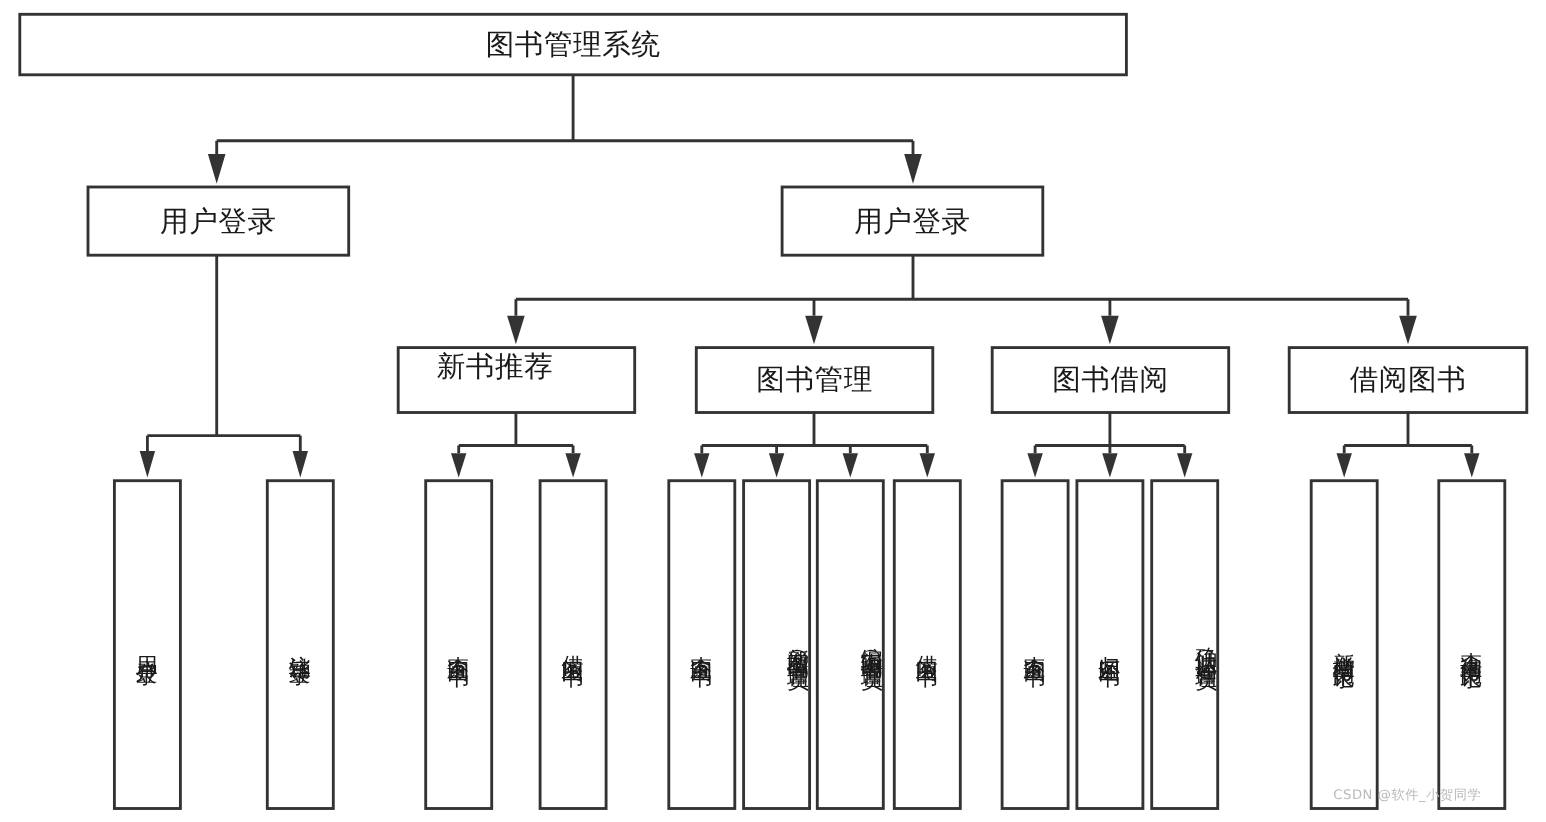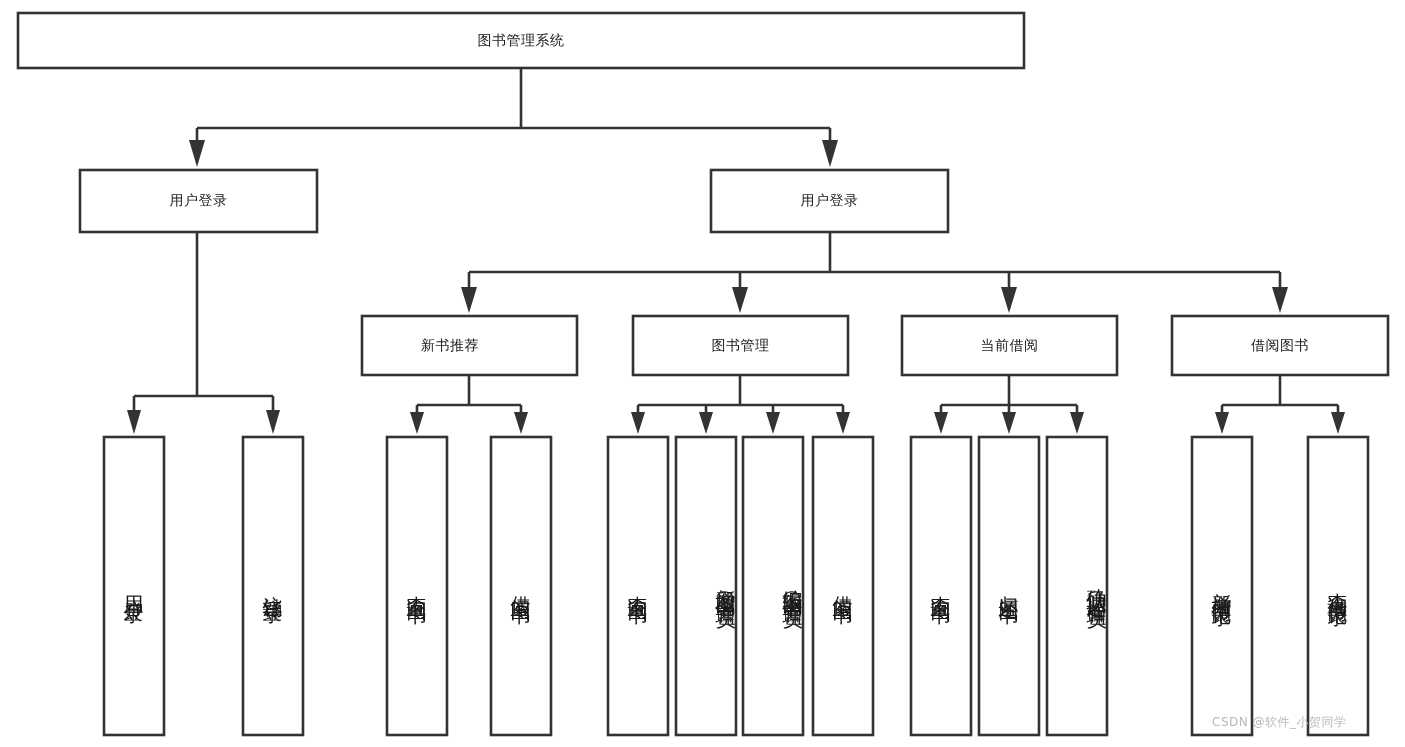--- a/index.html
+++ b/index.html
@@ -41,21 +41,21 @@
   .arrow-head {
     fill: #333333;
     stroke: none;
   }
   .node-label-h {
     position: absolute;
     display: flex;
     align-items: center;
     justify-content: center;
     color: #1a1a1a;
-    font-size: 14px;
+    font-size: 26px;
     letter-spacing: 0.5px;
     white-space: nowrap;
     pointer-events: none;
   }
   .node-label-v {
     position: absolute;
     display: flex;
     align-items: center;
     justify-content: center;
     color: #1a1a1a;
@@ -183,23 +183,23 @@
 
     <rect class="node-box" x="1192" y="437" width="60" height="298"></rect>
     <rect class="node-box" x="1308" y="437" width="60" height="298"></rect>
   </svg>
 
   <div class="node-label-h" style="left:18px; top:13px; width:1006px; height:55px;">图书管理系统</div>
 
   <div class="node-label-h" style="left:80px; top:170px; width:237px; height:62px;">用户登录</div>
   <div class="node-label-h" style="left:711px; top:170px; width:237px; height:62px;">用户登录</div>
 
-  <div class="node-label-h" style="left:362px; top:316px; width:176px; height:59px;font-family:Liberation Mono, monospace;">新书推荐</div>
+  <div class="node-label-h" style="left:362px; top:304px; width:176px; height:59px;font-family:Liberation Mono, monospace;">新书推荐</div>
   <div class="node-label-h" style="left:633px; top:316px; width:215px; height:59px;">图书管理</div>
-  <div class="node-label-h" style="left:902px; top:316px; width:215px; height:59px;">当前借阅</div>
+  <div class="node-label-h" style="left:902px; top:316px; width:215px; height:59px;">图书借阅</div>
   <div class="node-label-h" style="left:1172px; top:316px; width:216px; height:59px;">借阅图书</div>
 
   <div class="node-label-v" style="left:104px; top:437px; width:60px; height:298px;">用户登录</div>
   <div class="node-label-v" style="left:243px; top:437px; width:60px; height:298px;">注销登录</div>
 
   <div class="node-label-v" style="left:387px; top:437px; width:60px; height:298px;">查询图书</div>
   <div class="node-label-v" style="left:491px; top:437px; width:60px; height:298px;">借阅图书</div>
 
   <div class="node-label-v" style="left:608px; top:437px; width:60px; height:298px;">查询图书</div>
   <div class="node-label-v" style="left:676px; top:437px; width:60px; height:298px; align-items:flex-start;">新增图书（管理员）</div>

